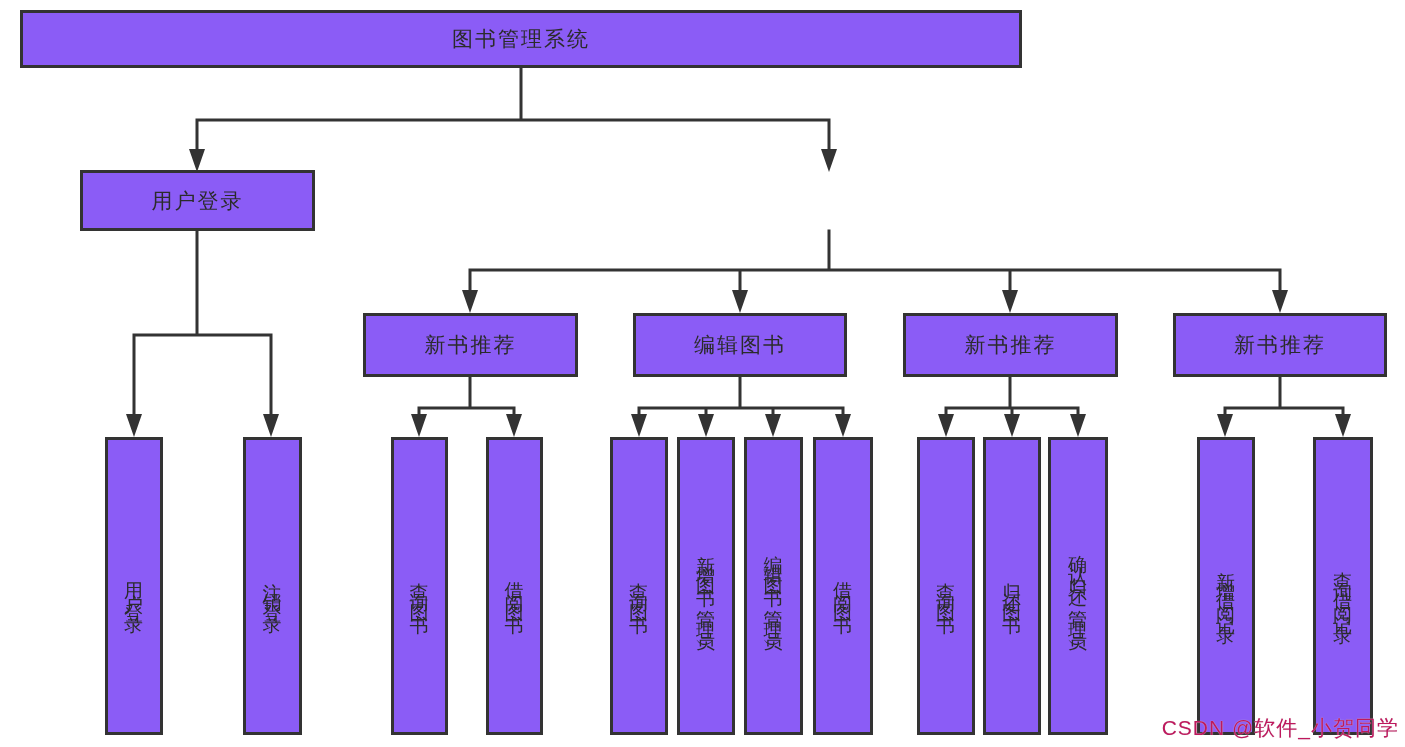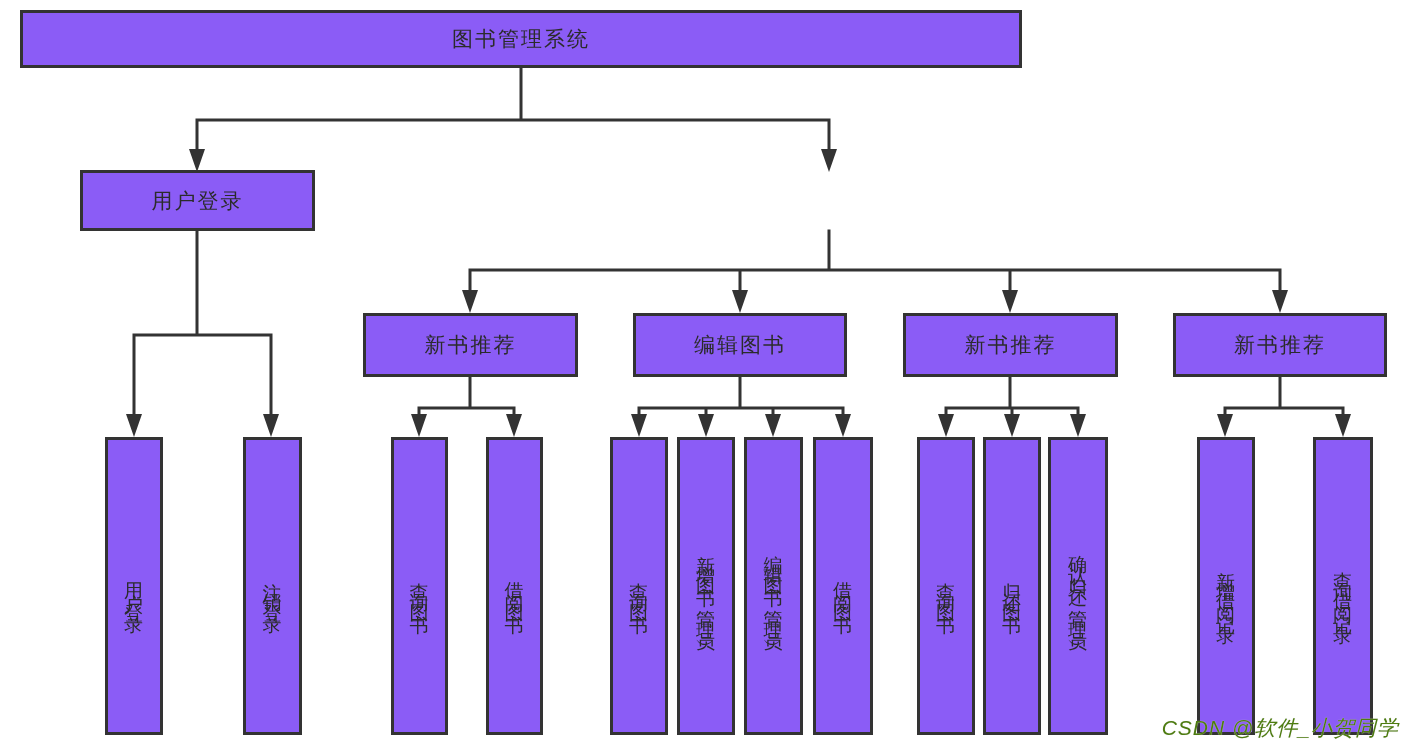--- a/index.html
+++ b/index.html
@@ -49,25 +49,24 @@
     letter-spacing: 11px;
     line-height: 1;
     padding-top: 6px;
   }
   .watermark {
     position: absolute;
     right: 6px;
     top: 714px;
     z-index: 5;
     font-size: 21px;
-    color: #4d7c0f;
+    color: #be185d;
     letter-spacing: 1px;
     white-space: nowrap;
     text-shadow: 0 0 1px #d8d8d8;
-    font-style: italic;
   }
 </style>
 </head>
 <body>
 
 <div class="canvas">
 
   <svg class="connectors" viewBox="0 0 1405 747" xmlns="http://www.w3.org/2000/svg">
     <g stroke="#333333" stroke-width="3" fill="none" stroke-linecap="square">
 

